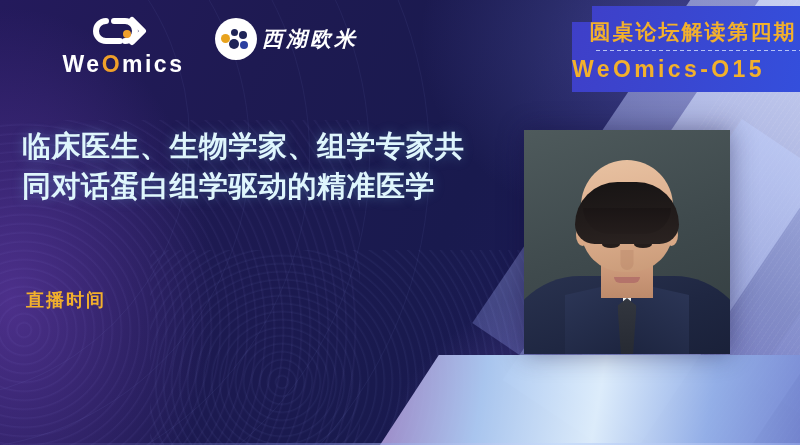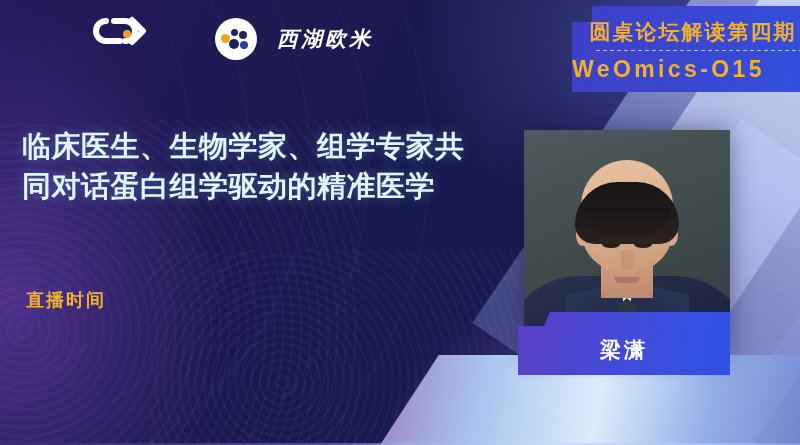--- a/index.html
+++ b/index.html
@@ -48,21 +48,21 @@
            background:linear-gradient(180deg, rgba(190,205,250,0.55), rgba(130,145,225,0.25)); }
   .botline { position:absolute; left:0; right:0; bottom:0; height:2px; background:linear-gradient(90deg, rgba(60,60,130,0) 0%, rgba(120,130,210,0.5) 40%, rgba(200,220,250,0.85) 70%, rgba(150,170,235,0.6) 100%); }
 
   
   .logos { position:absolute; left:0; top:14px; width:470px; height:66px; }
   .weomics { position:absolute; left:56px; top:2px; width:135px; text-align:center; }
   .wo-mark { width:88px; height:30px; margin:0 auto 3px; }
   .wo-word { font-size:23px; font-weight:700; letter-spacing:2.5px; color:#ffffff; line-height:1; }
   .wo-word .o { color:#f0a02a; }
 
-  .westlake { position:absolute; left:215px; top:4px; display:flex; align-items:center; gap:20px;justify-content:space-between; }
+  .westlake { position:absolute; left:215px; top:4px; display:flex; align-items:center; gap:5px;justify-content:space-between; }
   .wl-circle { width:42px; height:42px; border-radius:50%; background:#ffffff; position:relative; flex:none; }
   .wl-dot { position:absolute; border-radius:50%; }
   .wl-txt { display:flex; flex-direction:column; gap:2px; }
   .wl-cn { font-size:21px; font-weight:700; color:#ffffff; letter-spacing:3px; line-height:1.05;
            font-family:"DejaVu Sans",sans-serif; font-style:italic; }
   .wl-en { font-size:11px; font-weight:700; color:#d5a544; letter-spacing:2.6px; line-height:1; }
 
   
   .badge { position:absolute; left:572px; top:6px; width:248px; height:86px;
            background:linear-gradient(105deg, #3f3fc8 0%, #3a46cf 40%, #3350de 100%);
@@ -152,20 +152,21 @@
 
   <div class="logos">
 
     <div class="weomics">
       <svg class="wo-mark" viewBox="0 0 88 30">
         <path d="M26 5 A10 10 0 1 0 26 25 L40 25" fill="none" stroke="#ffffff" stroke-width="6" stroke-linecap="round"></path>
         <path d="M45 25 A10 10 0 1 0 45 5 L34 5" fill="none" stroke="#ffffff" stroke-width="6" stroke-linecap="round"></path>
         <path d="M52 4 L63 15 L52 26" fill="none" stroke="#ffffff" stroke-width="6" stroke-linecap="round" stroke-linejoin="round"></path>
         <circle cx="47" cy="18" r="4" fill="#f0a02a"></circle>
       </svg>
+      <div class="wo-word">We<span class="o">O</span>mics</div>
     </div>
 
     <div class="westlake">
       <div class="wl-circle">
         <span class="wl-dot" style="left:6px;top:16px;width:9px;height:9px;background:#e8a31e;"></span>
         <span class="wl-dot" style="left:16px;top:11px;width:7px;height:7px;background:#1f2457;"></span>
         <span class="wl-dot" style="left:24px;top:13px;width:8px;height:8px;background:#1f2457;"></span>
         <span class="wl-dot" style="left:14px;top:21px;width:10px;height:10px;background:#1f2457;"></span>
         <span class="wl-dot" style="left:25px;top:23px;width:8px;height:8px;background:#2b3fa0;"></span>
       </div>
@@ -199,17 +200,14 @@
       <span class="p-brow l"></span>
       <span class="p-brow r"></span>
       <span class="p-eye l"></span>
       <span class="p-eye r"></span>
       <span class="p-nose"></span>
       <span class="p-mouth"></span>
       <span class="p-hair"></span>
     </div>
   </div>
 
-  <div class="plate">
-    <span>梁潇</span>
-  </div>
 
 </div>
 
 </body></html>

